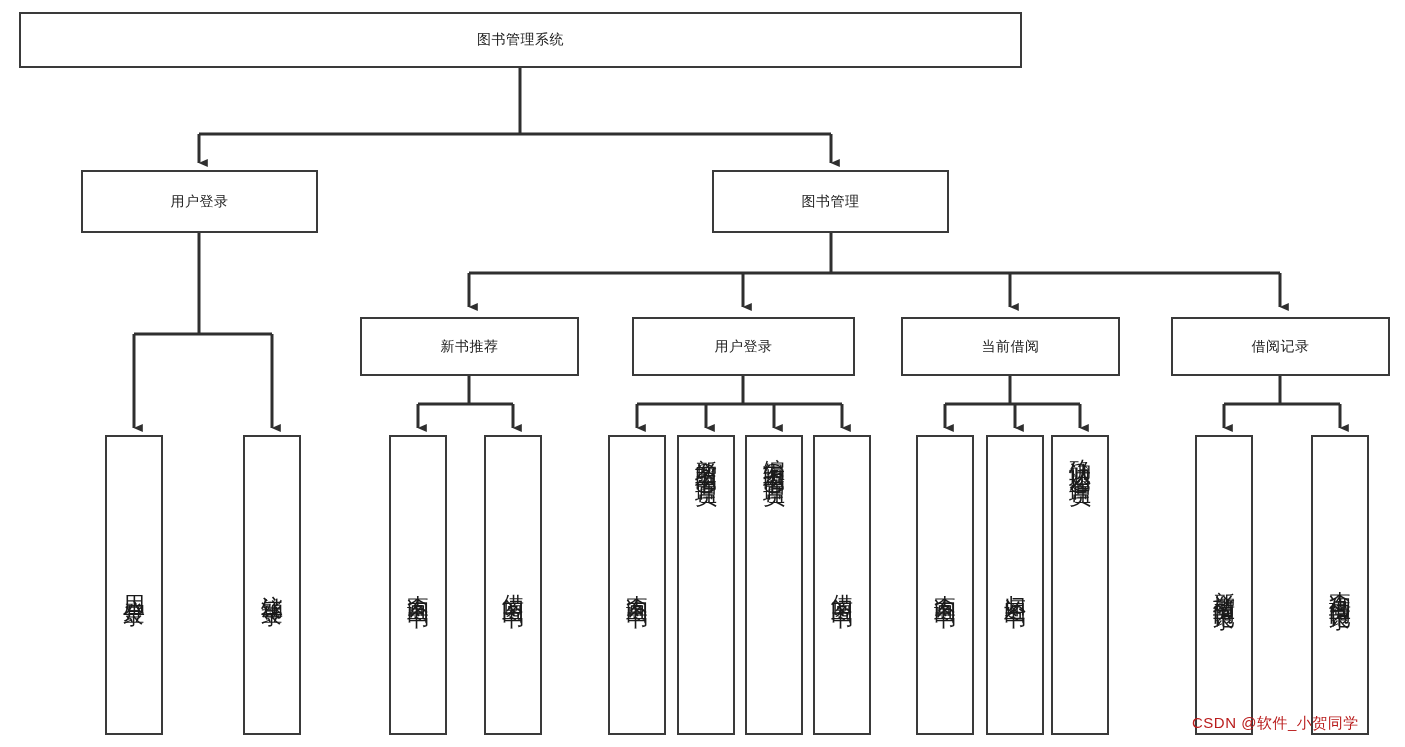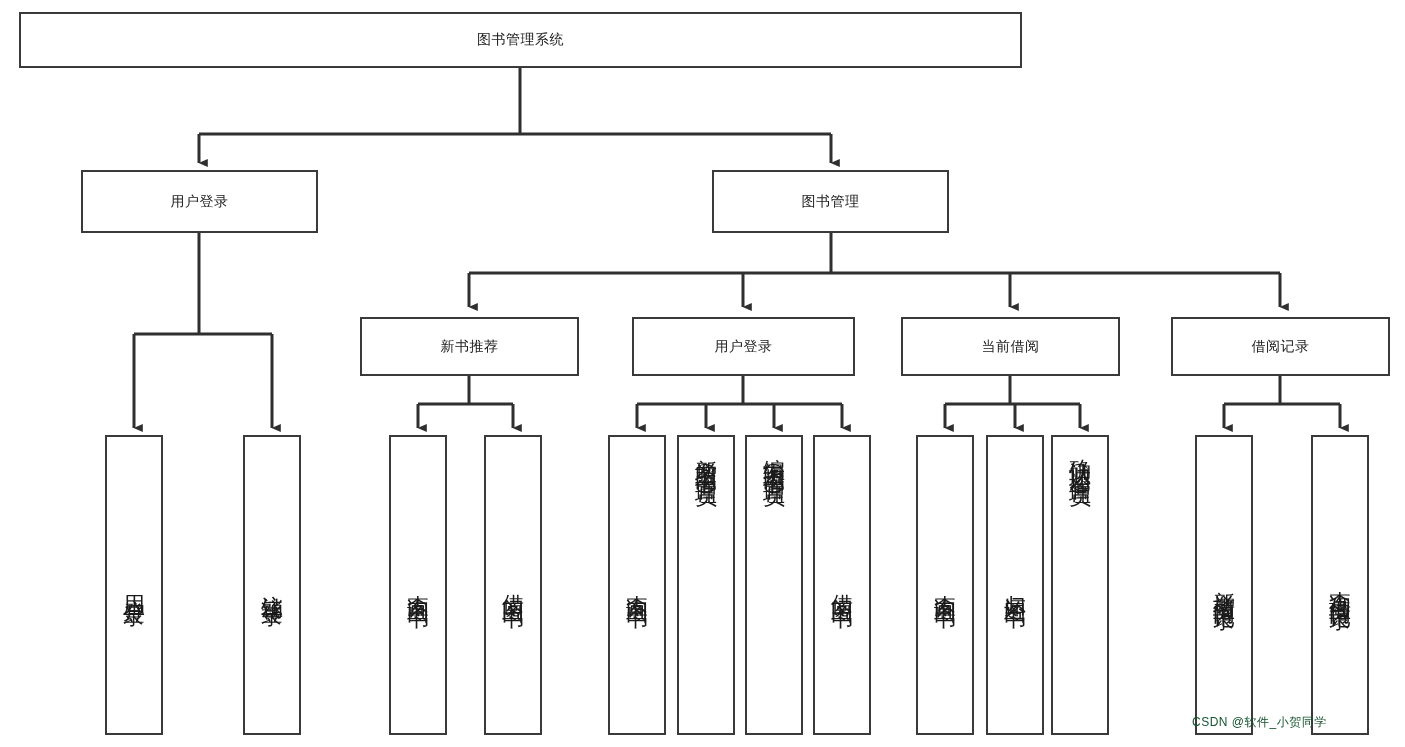--- a/index.html
+++ b/index.html
@@ -52,22 +52,22 @@
   }
   .node.vert.topalign {
     justify-content: flex-start;
   }
   .node-label {
     display: block;
     white-space: nowrap;
   }
   .watermark {
     position: absolute;
-    font-size: 12px;
-    color: #14532d;
+    font-size: 15px;
+    color: #b91c1c;
     white-space: nowrap;
     letter-spacing: 0.5px;
   }
 </style>
 </head>
 <body>
 
 <div id="canvas">
 
   <svg id="edges" viewBox="0 0 1405 747">

